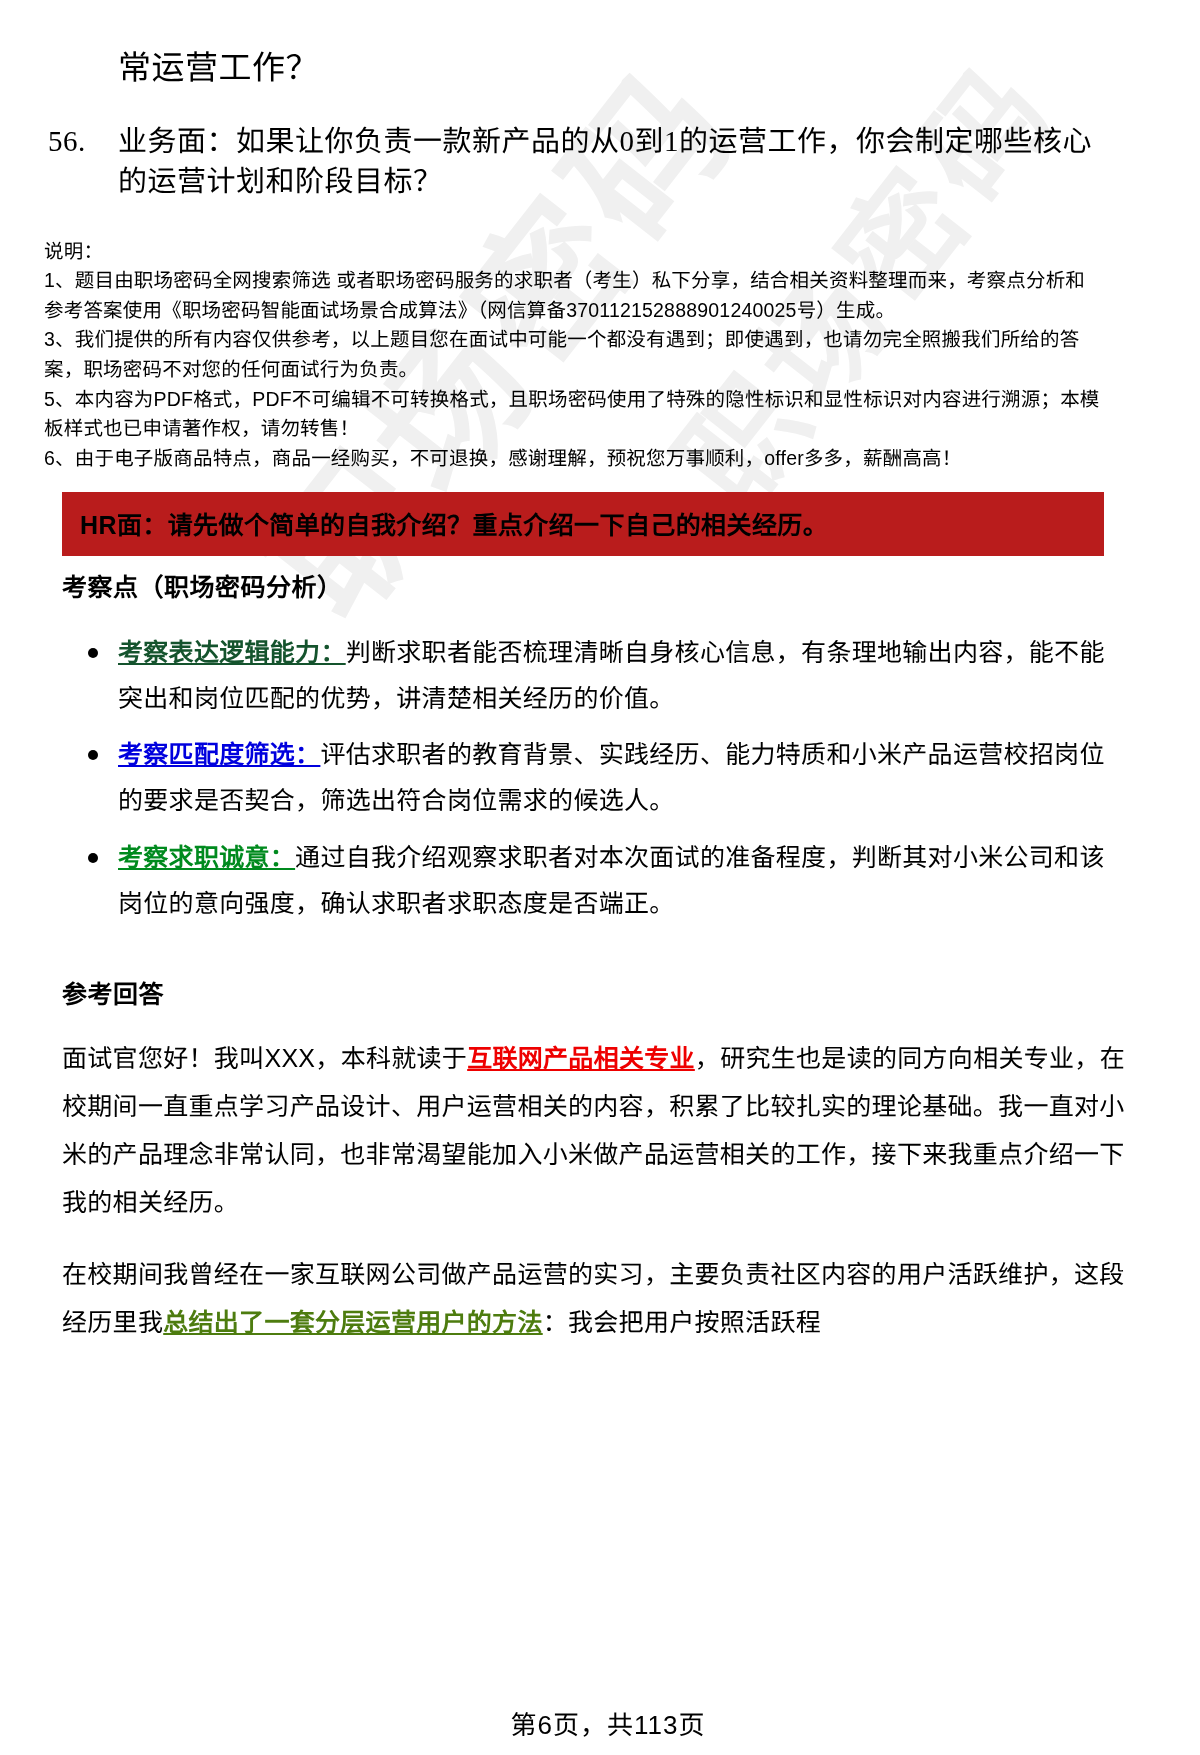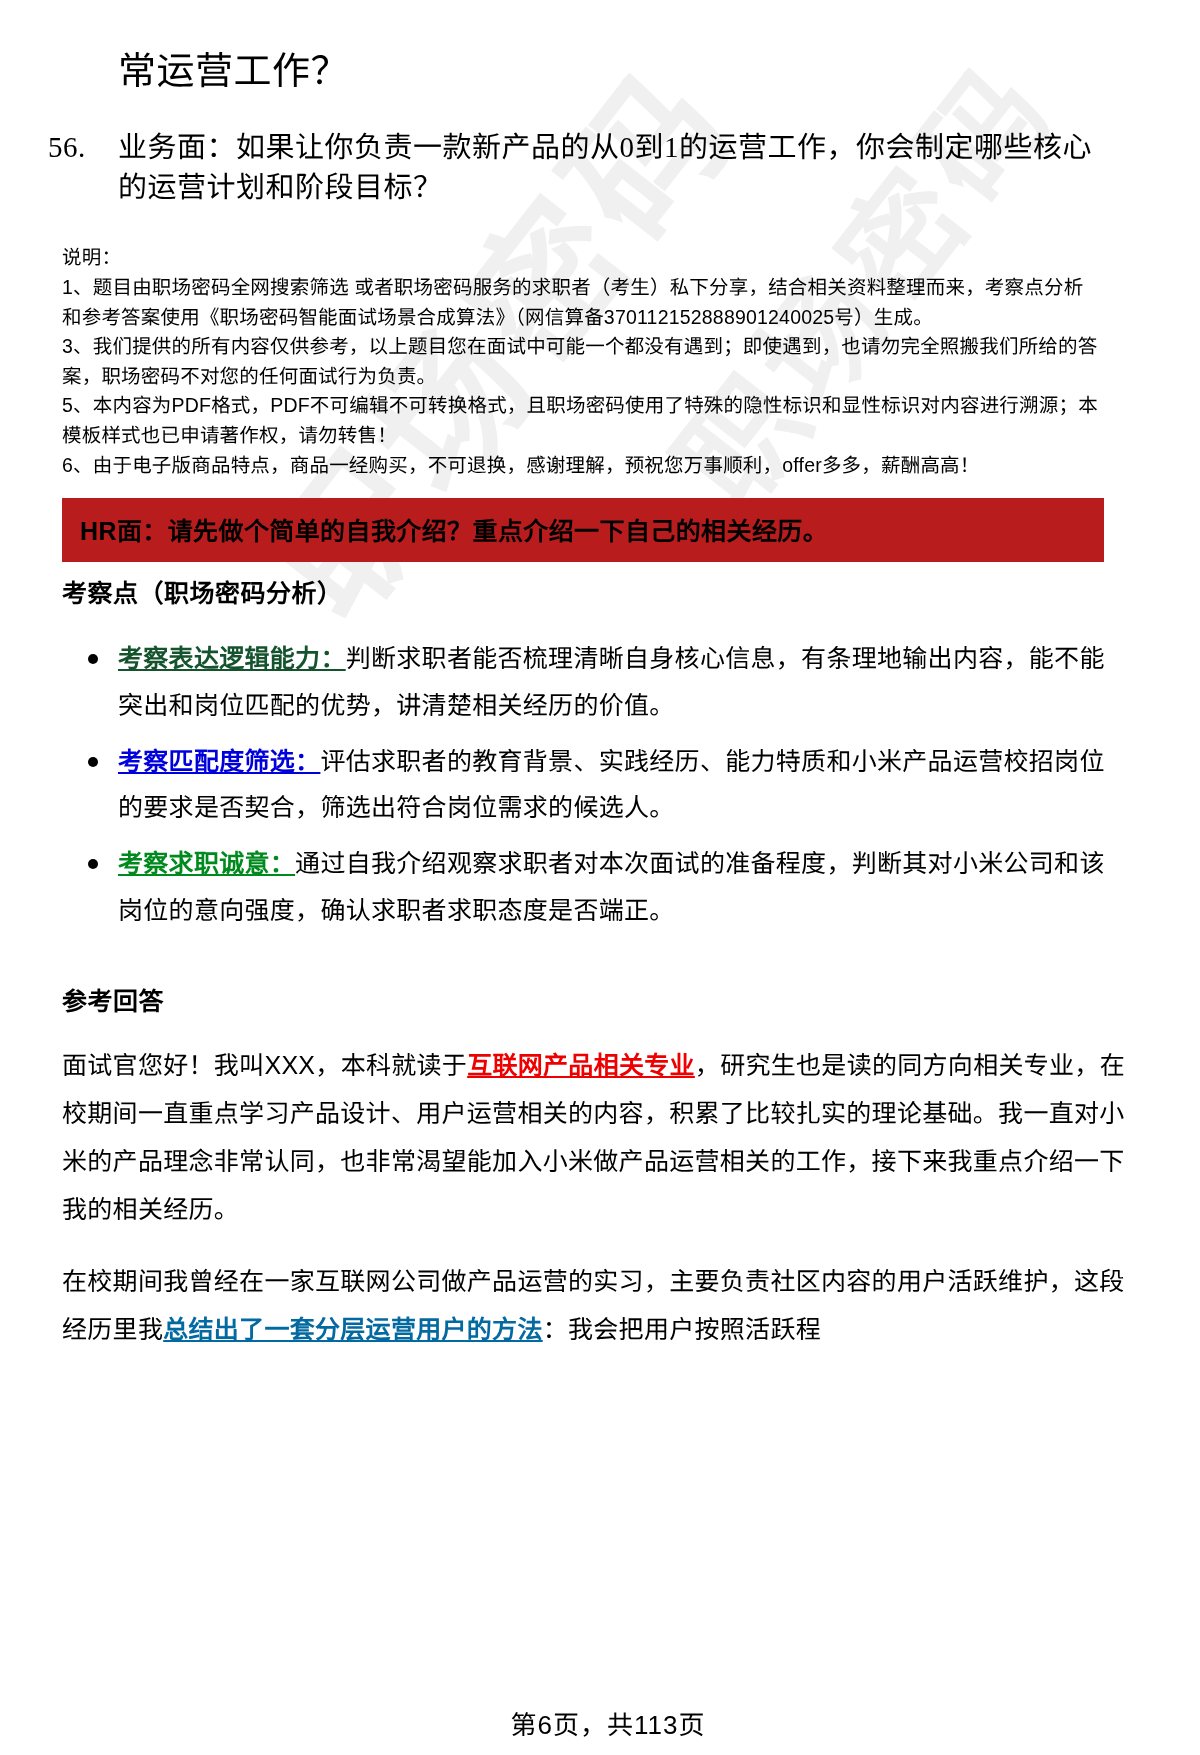--- a/index.html
+++ b/index.html
@@ -55,21 +55,21 @@
     transform-origin: left top;
   }
 
   .content {
     position: relative;
     z-index: 2;
   }
 
   
   .cont-line {
-    font-size: 38px;
+    font-size: 33px;
     line-height: 1.35;
     padding: 46px 0 0 118px;
     letter-spacing: 0.5px;
   }
 
   
   .q-block {
     display: flex;
     padding: 30px 90px 0 48px;
     font-size: 29px;
@@ -81,21 +81,21 @@
     flex: 0 0 auto;
     width: 70px;
     text-align: left;
   }
   .q-text {
     flex: 1 1 auto;
   }
 
   
   .notes {
-    padding: 36px 100px 0 62px;
+    padding: 36px 100px 0 44px;
     font-size: 19.5px;
     line-height: 1.52;
     letter-spacing: 0.2px;
   }
   .notes .note-line {
     display: block;
     text-indent: 0;
   }
 
   
@@ -156,21 +156,21 @@
     font-size: 25px;
     line-height: 1.92;
     letter-spacing: 0.3px;
   }
   .hl-red {
     color: #ee0000;
     font-weight: 700;
     text-decoration: underline;
   }
   .hl-blue {
-    color: #0369a1;
+    color: #4d7c0f;
     font-weight: 700;
     text-decoration: underline;
   }
 
   
   .footer {
     position: absolute;
     left: 8px;
     bottom: 14px;
     width: 1200px;

